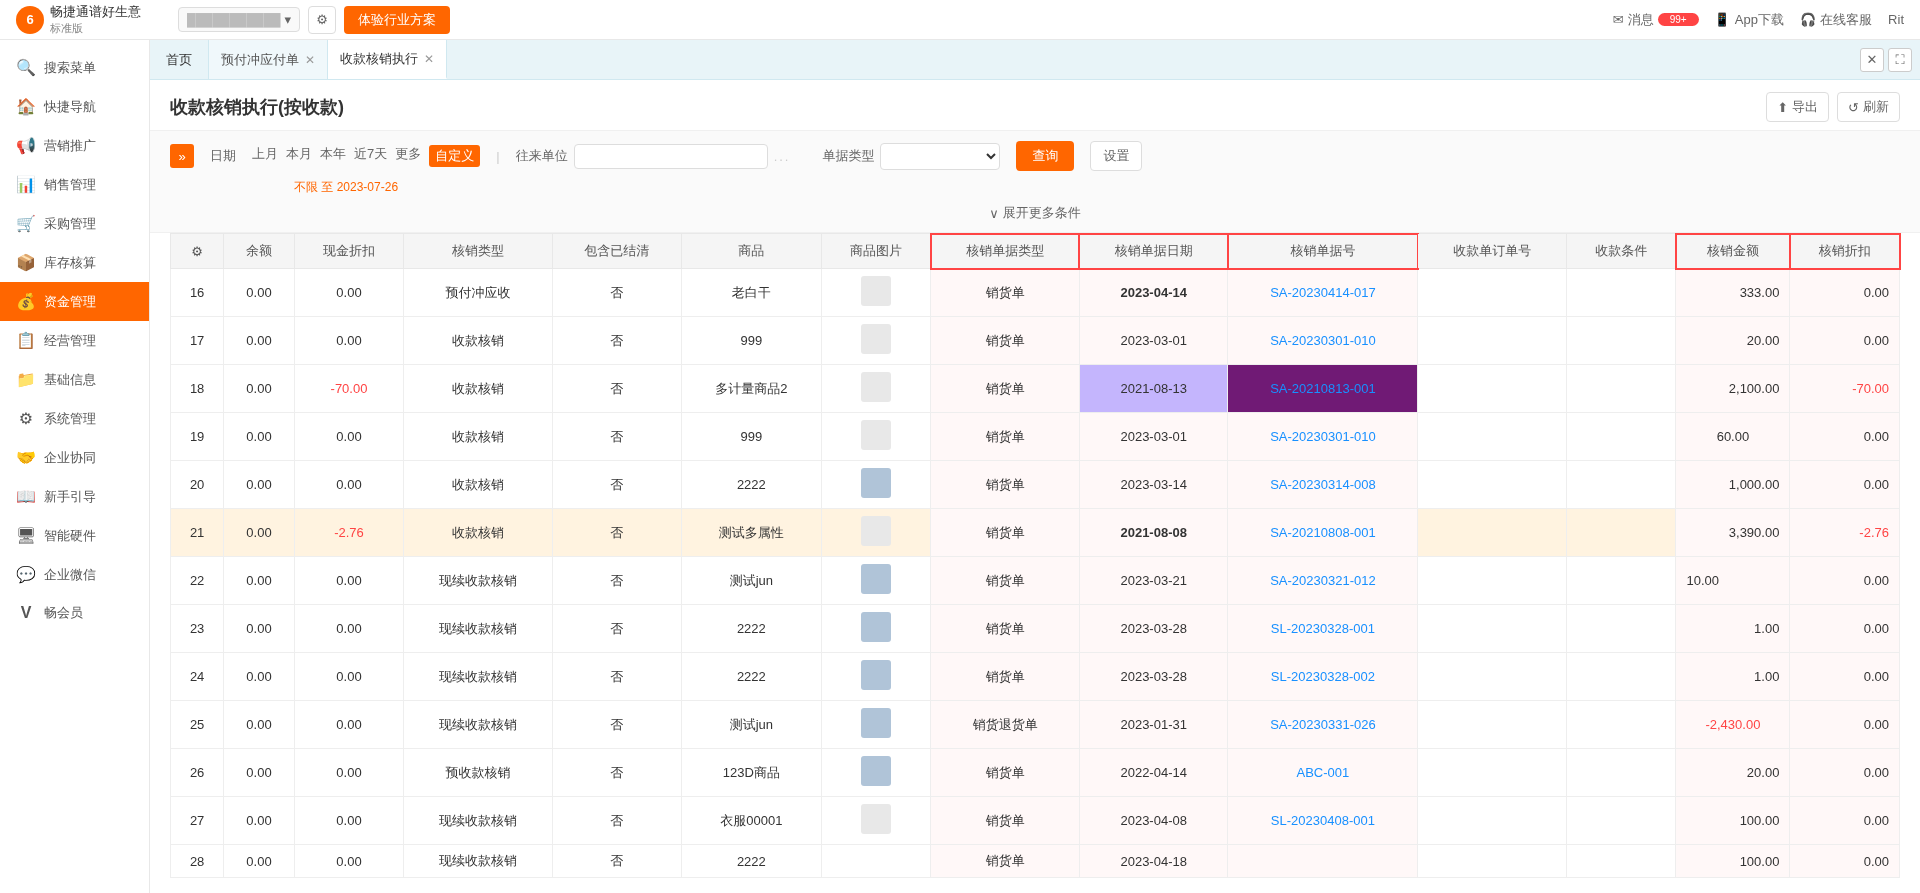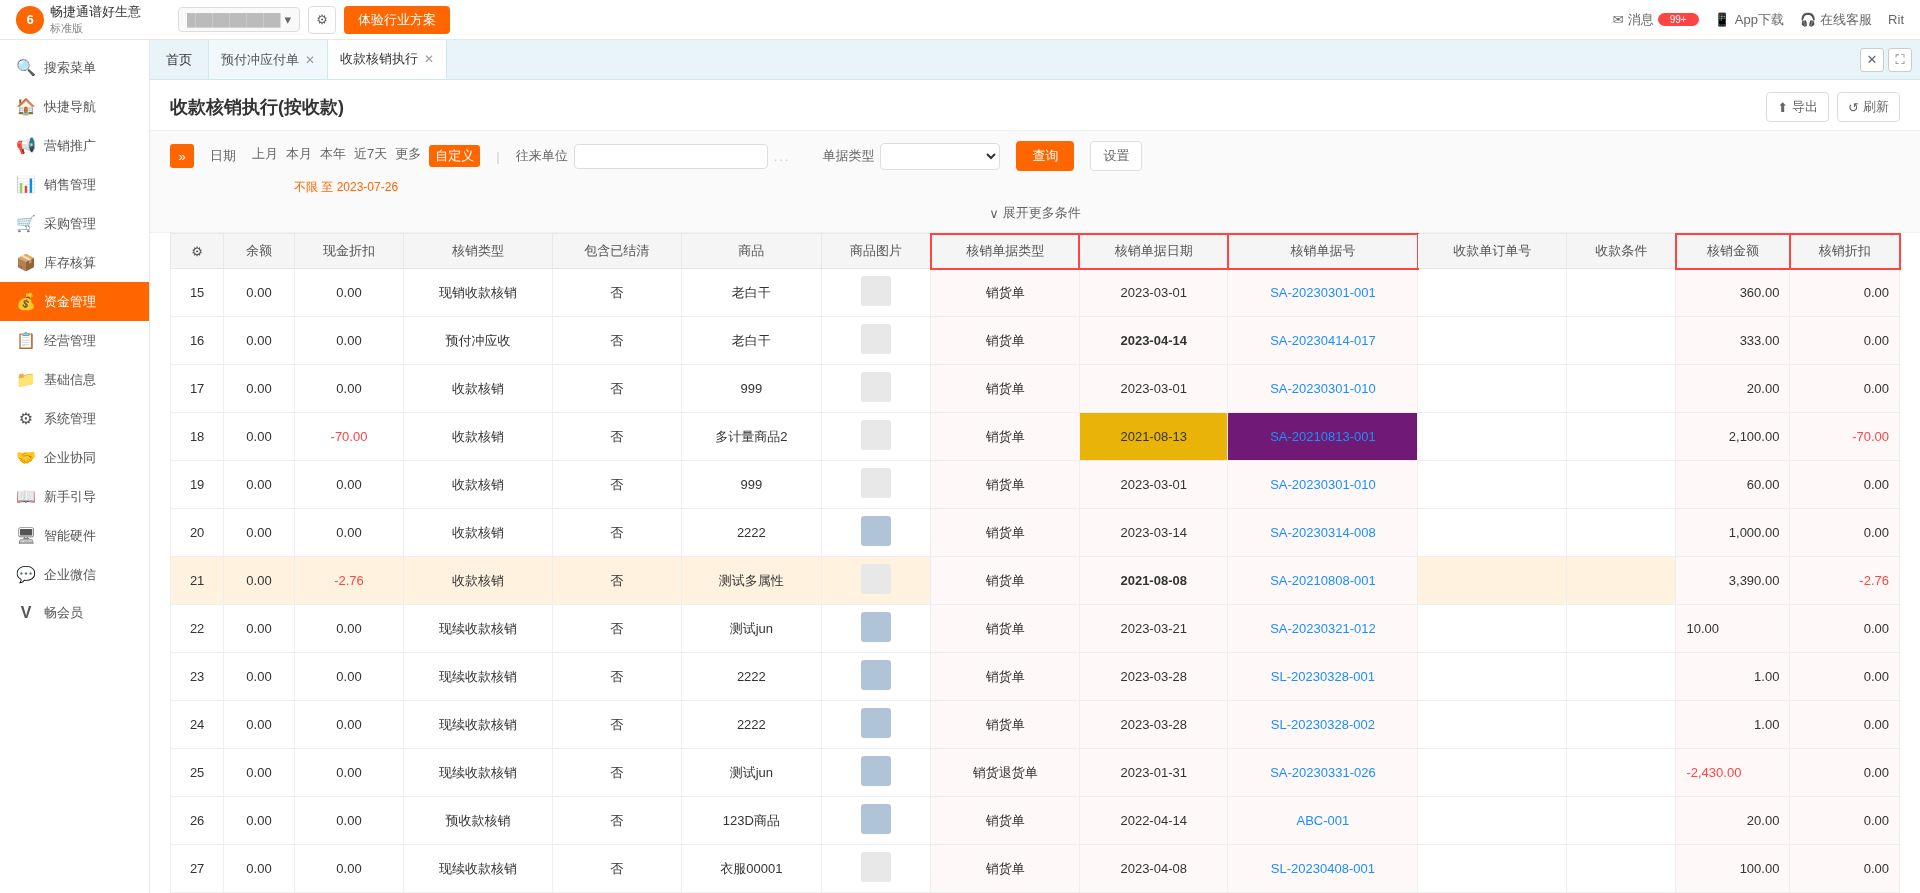--- a/index.html
+++ b/index.html
@@ -279,45 +279,29 @@
               <th style="outline: 2px solid #ff4444; outline-offset:-1px;">核销单据类型</th>
               <th style="outline: 2px solid #ff4444; outline-offset:-1px;">核销单据日期</th>
               <th style="outline: 2px solid #ff4444; outline-offset:-1px;">核销单据号</th>
               <th>收款单订单号</th>
               <th>收款条件</th>
               <th style="outline: 2px solid #ff4444; outline-offset:-1px;">核销金额</th>
               <th style="outline: 2px solid #ff4444; outline-offset:-1px;">核销折扣</th>
             </tr>
           </thead>
           <tbody id="table-body">
-          <tr>
-      <td>15</td>
-      <td>0.00</td>
-      <td class="">0.00</td>
-      <td>现销收款核销</td>
+              <tr>
+      <td>16</td>
+      <td>0.00</td>
+      <td class="">0.00</td>
+      <td>预付冲应收</td>
       <td>否</td>
       <td>老白干</td>
       <td><span class="img-thumb"></span></td>
       <td style="background:#fff8f8;">销货单</td>
-      <td style="background:#fff8f8;">2023-03-01</td>
-      <td style="background:#fff8f8;"><a class="link-text">SA-20230301-001</a></td>
-      <td></td>
-      <td></td>
-      <td style="text-align:right;background:#fff8f8;" class="">360.00</td>
-      <td style="text-align:right;background:#fff8f8;" class="">0.00</td>
-    </tr>
-              <tr>
-      <td>16</td>
-      <td>0.00</td>
-      <td class="">0.00</td>
-      <td>预付冲应收</td>
-      <td>否</td>
-      <td>老白干</td>
-      <td><span class="img-thumb"></span></td>
-      <td style="background:#fff8f8;">销货单</td>
       <td style="background:#fff8f8;font-weight:bold;">2023-04-14</td>
       <td style="background:#fff8f8;"><a class="link-text">SA-20230414-017</a></td>
       <td></td>
       <td></td>
       <td style="text-align:right;background:#fff8f8;" class="">333.00</td>
       <td style="text-align:right;background:#fff8f8;" class="">0.00</td>
     </tr>
               <tr>
       <td>17</td>
       <td>0.00</td>
@@ -336,41 +320,41 @@
     </tr>
               <tr>
       <td>18</td>
       <td>0.00</td>
       <td class="red-text">-70.00</td>
       <td>收款核销</td>
       <td>否</td>
       <td>多计量商品2</td>
       <td><span class="img-thumb"></span></td>
       <td style="background:#fff8f8;">销货单</td>
-      <td style="background:#eab308;margin-top:28px;">2021-08-13</td>
+      <td style="background:#c4b5fd;margin-top:28px;">2021-08-13</td>
       <td style="background:#701a75;"><a class="link-text">SA-20210813-001</a></td>
       <td></td>
       <td></td>
       <td style="text-align:right;background:#fff8f8;" class="">2,100.00</td>
       <td style="text-align:right;background:#fff8f8;" class="red-text">-70.00</td>
     </tr>
               <tr>
       <td>19</td>
       <td>0.00</td>
       <td class="">0.00</td>
       <td>收款核销</td>
       <td>否</td>
       <td>999</td>
       <td><span class="img-thumb"></span></td>
       <td style="background:#fff8f8;">销货单</td>
       <td style="background:#fff8f8;">2023-03-01</td>
       <td style="background:#fff8f8;"><a class="link-text">SA-20230301-010</a></td>
       <td></td>
       <td></td>
-      <td style="text-align:right;background:#fff8f8;" class="">60.00</td>
+      <td style="background:#fff8f8;" class="">60.00</td>
       <td style="text-align:right;background:#fff8f8;" class="">0.00</td>
     </tr>
               <tr>
       <td>20</td>
       <td>0.00</td>
       <td class="">0.00</td>
       <td>收款核销</td>
       <td>否</td>
       <td>2222</td>
       <td><span class="img-thumb has-img"></span></td>
@@ -452,21 +436,21 @@
       <td class="">0.00</td>
       <td>现续收款核销</td>
       <td>否</td>
       <td>测试jun</td>
       <td><span class="img-thumb has-img"></span></td>
       <td style="background:#fff8f8;">销货退货单</td>
       <td style="background:#fff8f8;">2023-01-31</td>
       <td style="background:#fff8f8;"><a class="link-text">SA-20230331-026</a></td>
       <td></td>
       <td></td>
-      <td style="text-align:left;background:#fff8f8;" class="red-text">-2,430.00</td>
+      <td style="text-align:center;background:#fff8f8;" class="red-text">-2,430.00</td>
       <td style="text-align:right;background:#fff8f8;" class="">0.00</td>
     </tr>
               <tr>
       <td>26</td>
       <td>0.00</td>
       <td class="">0.00</td>
       <td>预收款核销</td>
       <td>否</td>
       <td>123D商品</td>
       <td><span class="img-thumb has-img"></span></td>

